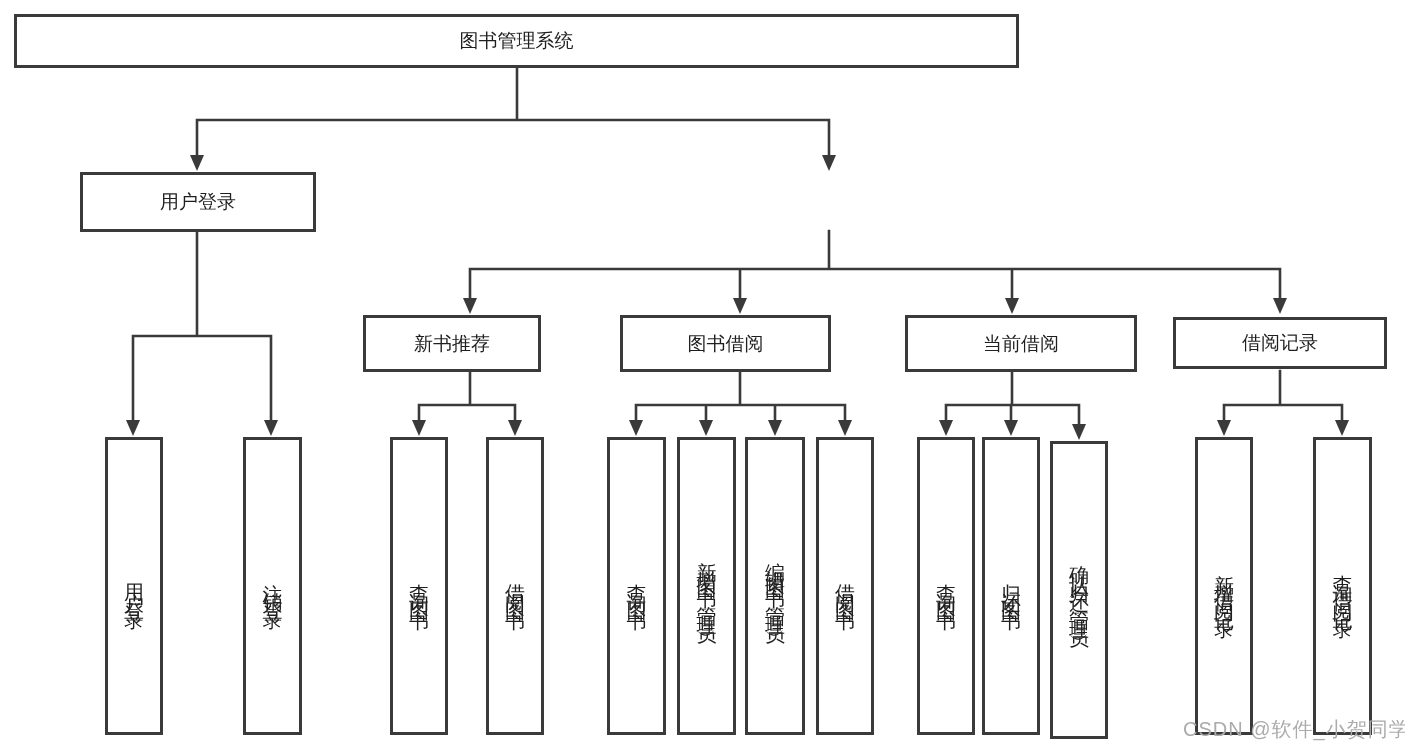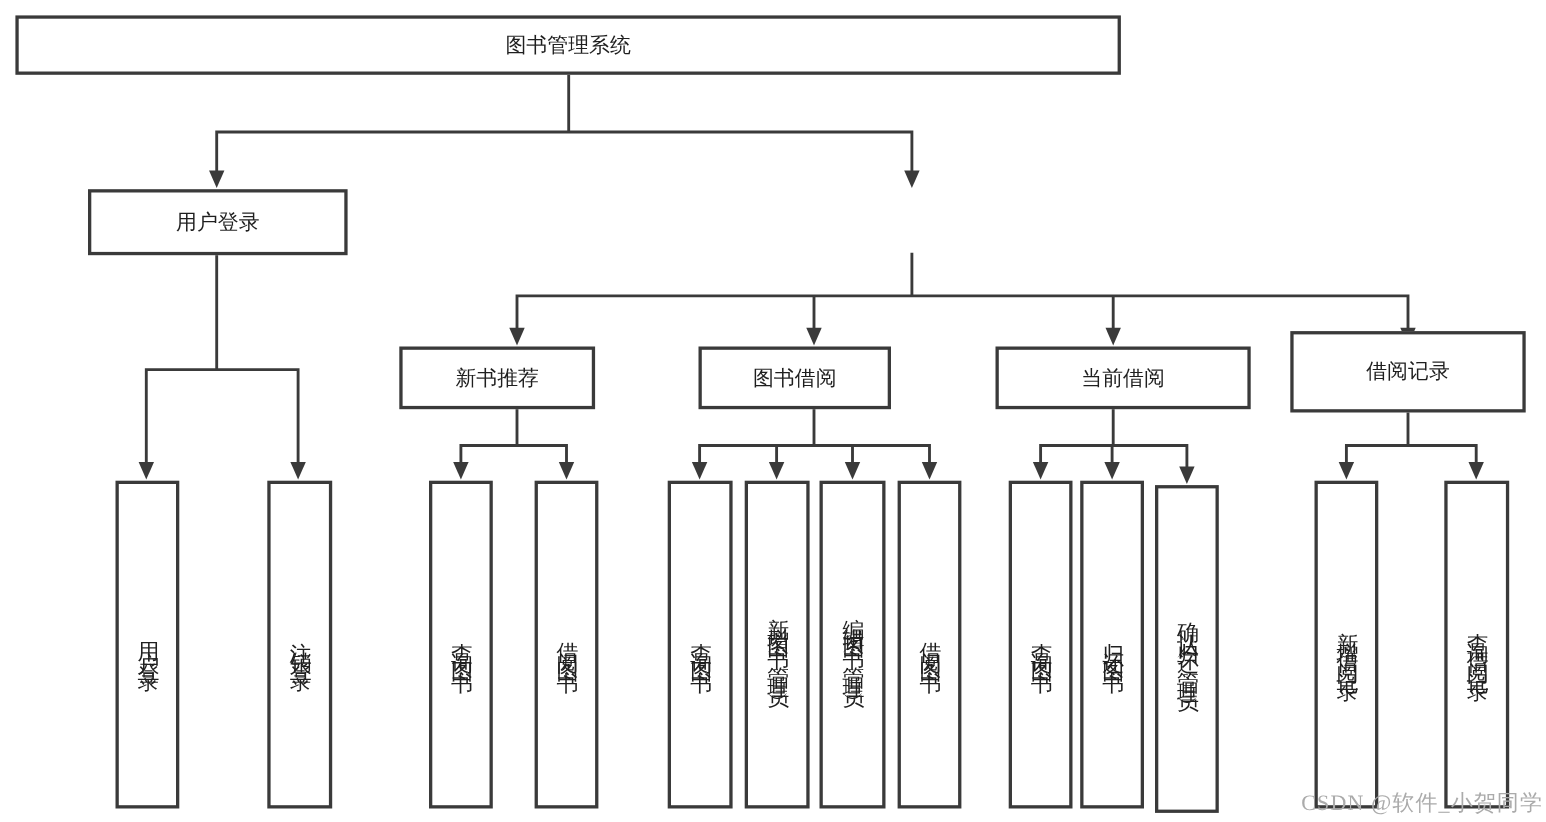--- a/index.html
+++ b/index.html
@@ -7,21 +7,21 @@
     --box-border:#3a3a3a;
     --text:#1f1f1f;
     --background:#ffffff;
     --watermark:#ababab;
   }
   html,body{margin:0;padding:0;background:var(--background);}
   .canvas{
     position:relative;
     width:1405px;height:747px;
     background:var(--background);
-    font-family:Liberation Serif, serif;
+    font-family:Liberation Sans, sans-serif;
     color:var(--text);
     overflow:hidden;
   }
   svg.connectors{position:absolute;left:0;top:0;z-index:1;}
   svg.connectors path{stroke:var(--line);stroke-width:2.6;fill:none;stroke-linecap:square;}
   svg.connectors polygon{fill:var(--line);stroke:none;}
   .box{
     position:absolute;
     box-sizing:border-box;
     background:#fff;
@@ -95,27 +95,27 @@
     <span>图书管理系统</span>
   </div>
 
   <div class="box" style="left:80px;top:172px;width:236px;height:60px">
     <span>用户登录</span>
   </div>
 
   <div class="box" style="left:363px;top:315px;width:178px;height:57px">
     <span>新书推荐</span>
   </div>
-  <div class="box" style="left:635px;top:315px;width:175px;height:57px">
+  <div class="box" style="left:620px;top:315px;width:211px;height:57px">
     <span>图书借阅</span>
   </div>
   <div class="box" style="left:905px;top:315px;width:232px;height:57px">
     <span>当前借阅</span>
   </div>
-  <div class="box" style="left:1173px;top:301px;width:214px;height:74px">
+  <div class="box" style="left:1173px;top:317px;width:214px;height:52px">
     <span>借阅记录</span>
   </div>
 
   <div class="box v" style="left:105px;top:437px;width:58px;height:298px">
     <span>用户登录</span>
   </div>
   <div class="box v" style="left:243px;top:437px;width:59px;height:298px">
     <span>注销登录</span>
   </div>
 

